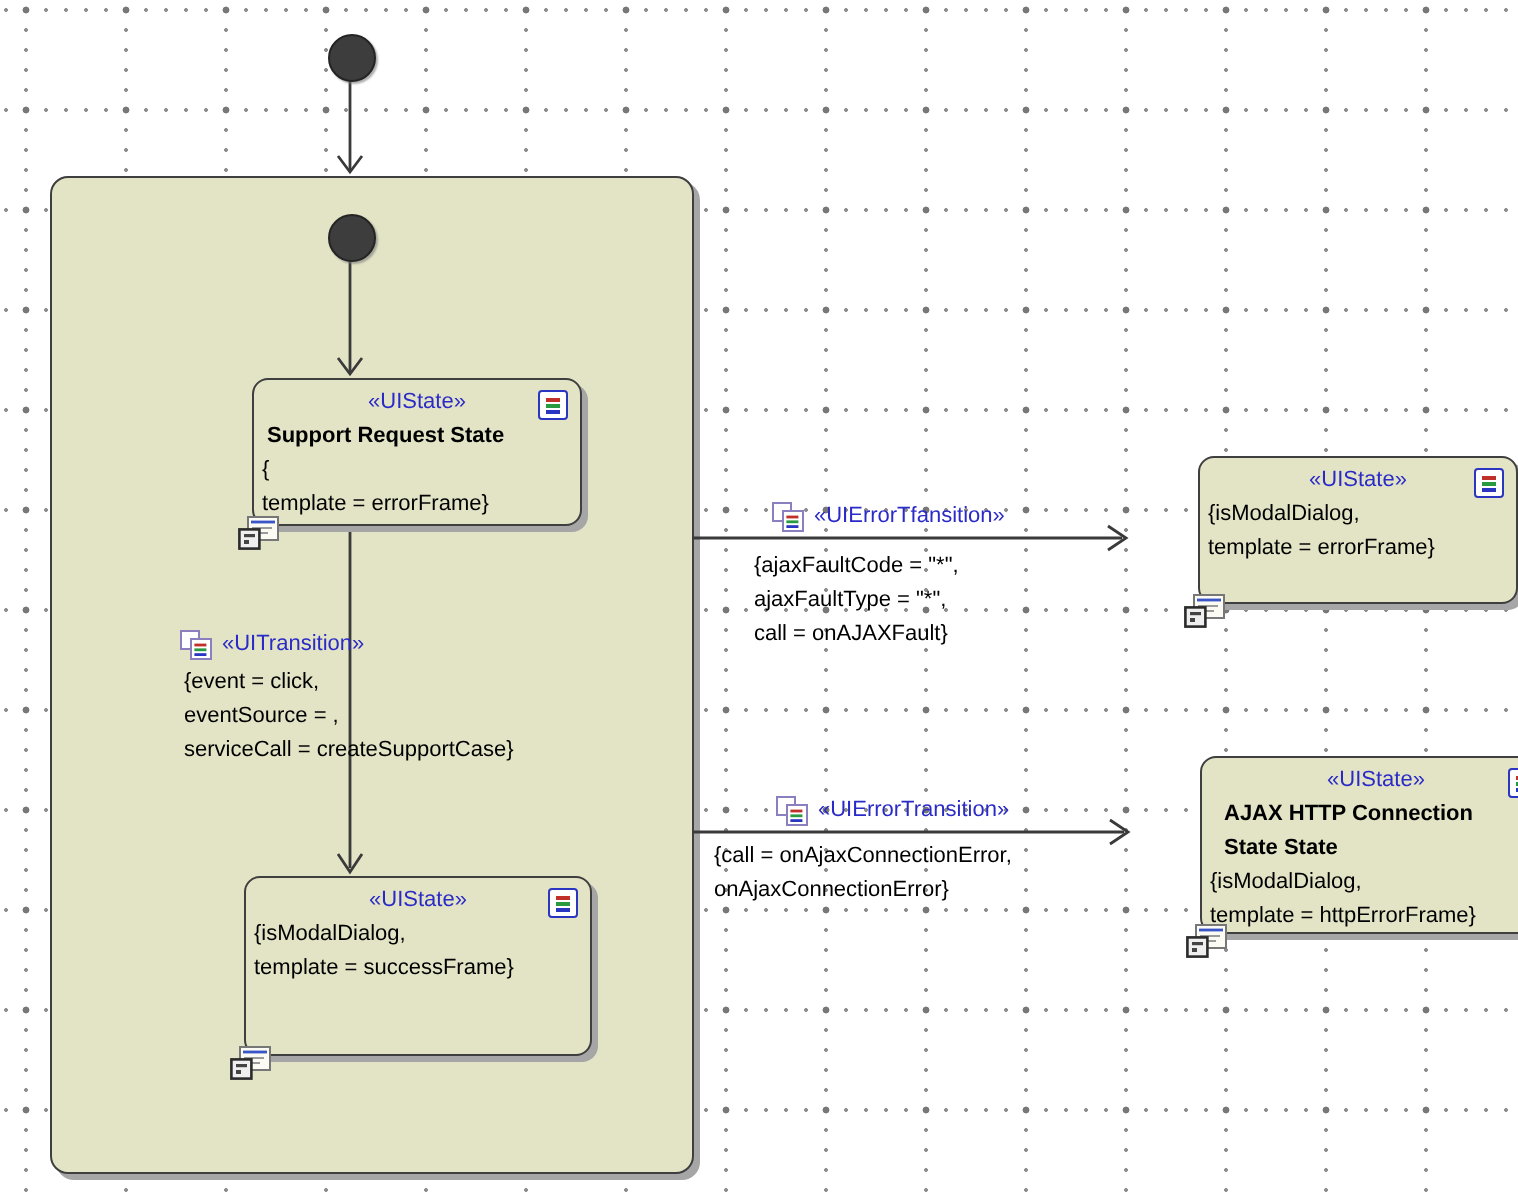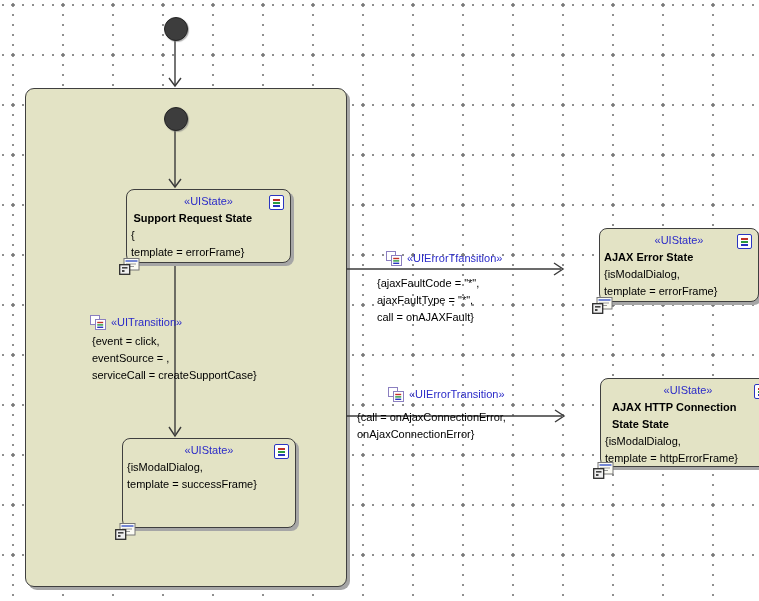--- a/index.html
+++ b/index.html
@@ -121,21 +121,20 @@
     </svg>
   </div>
 
   <div class="state-box" style="left:565px;top:228px;width:160px;height:74px">
     <div class="stereotype">«UIState»</div>
     <div class="note-icon">
         <i class="r"></i>
         <i class="g"></i>
         <i class="b"></i>
       </div>
-    <div class="state-title" style="max-width:150px">AJAX Error State</div>
     <div class="state-props">
       <div>{isModalDialog,</div>
       <div>template = errorFrame}</div>
     </div>
     <svg class="submachine-icon" width="21" height="17">
       <rect x="5" y="0.5" width="15" height="11.5" fill="#fbfbf4" stroke="#777"></rect>
       <line x1="6.5" y1="3" x2="18.5" y2="3" stroke="#3a55c8" stroke-width="1.4"></line>
       <line x1="7" y1="6" x2="17" y2="6" stroke="#9a9a9a"></line>
       <line x1="7" y1="8.5" x2="15" y2="8.5" stroke="#9a9a9a"></line>
       <rect x="0.7" y="6.7" width="10" height="9.6" fill="#efefef" stroke="#2b2b2b" stroke-width="1.3"></rect>
@@ -196,21 +195,21 @@
       </svg>
       <span class="stext">«UITransition»</span>
     </div>
     <div class="edge-props" style="left:2px;top:19px">
       <div>{event = click,</div>
       <div>eventSource = ,</div>
       <div>serviceCall = createSupportCase}</div>
     </div>
   </div>
 
-  <div class="edge-label" style="left:388px;top:386px;width:220px;height:65px">
+  <div class="edge-label" style="left:388px;top:397px;width:220px;height:65px">
     <div class="stereo-row" style="left:0;top:0">
       <svg width="17" height="16">
         <rect x="0.5" y="0.5" width="9" height="9" fill="#fff" stroke="#8b7fc0"></rect>
         <rect x="5.5" y="4.5" width="10" height="10" fill="#fff" stroke="#8b7fc0"></rect>
         <rect x="7.2" y="6.8" width="6" height="1.4" fill="#c03028"></rect>
         <rect x="7.2" y="9.2" width="6" height="1.4" fill="#2a9a40"></rect>
         <rect x="7.2" y="11.6" width="6" height="1.4" fill="#2a35c0"></rect>
       </svg>
       <span class="stext">«UIErrorTransition»</span>
     </div>

